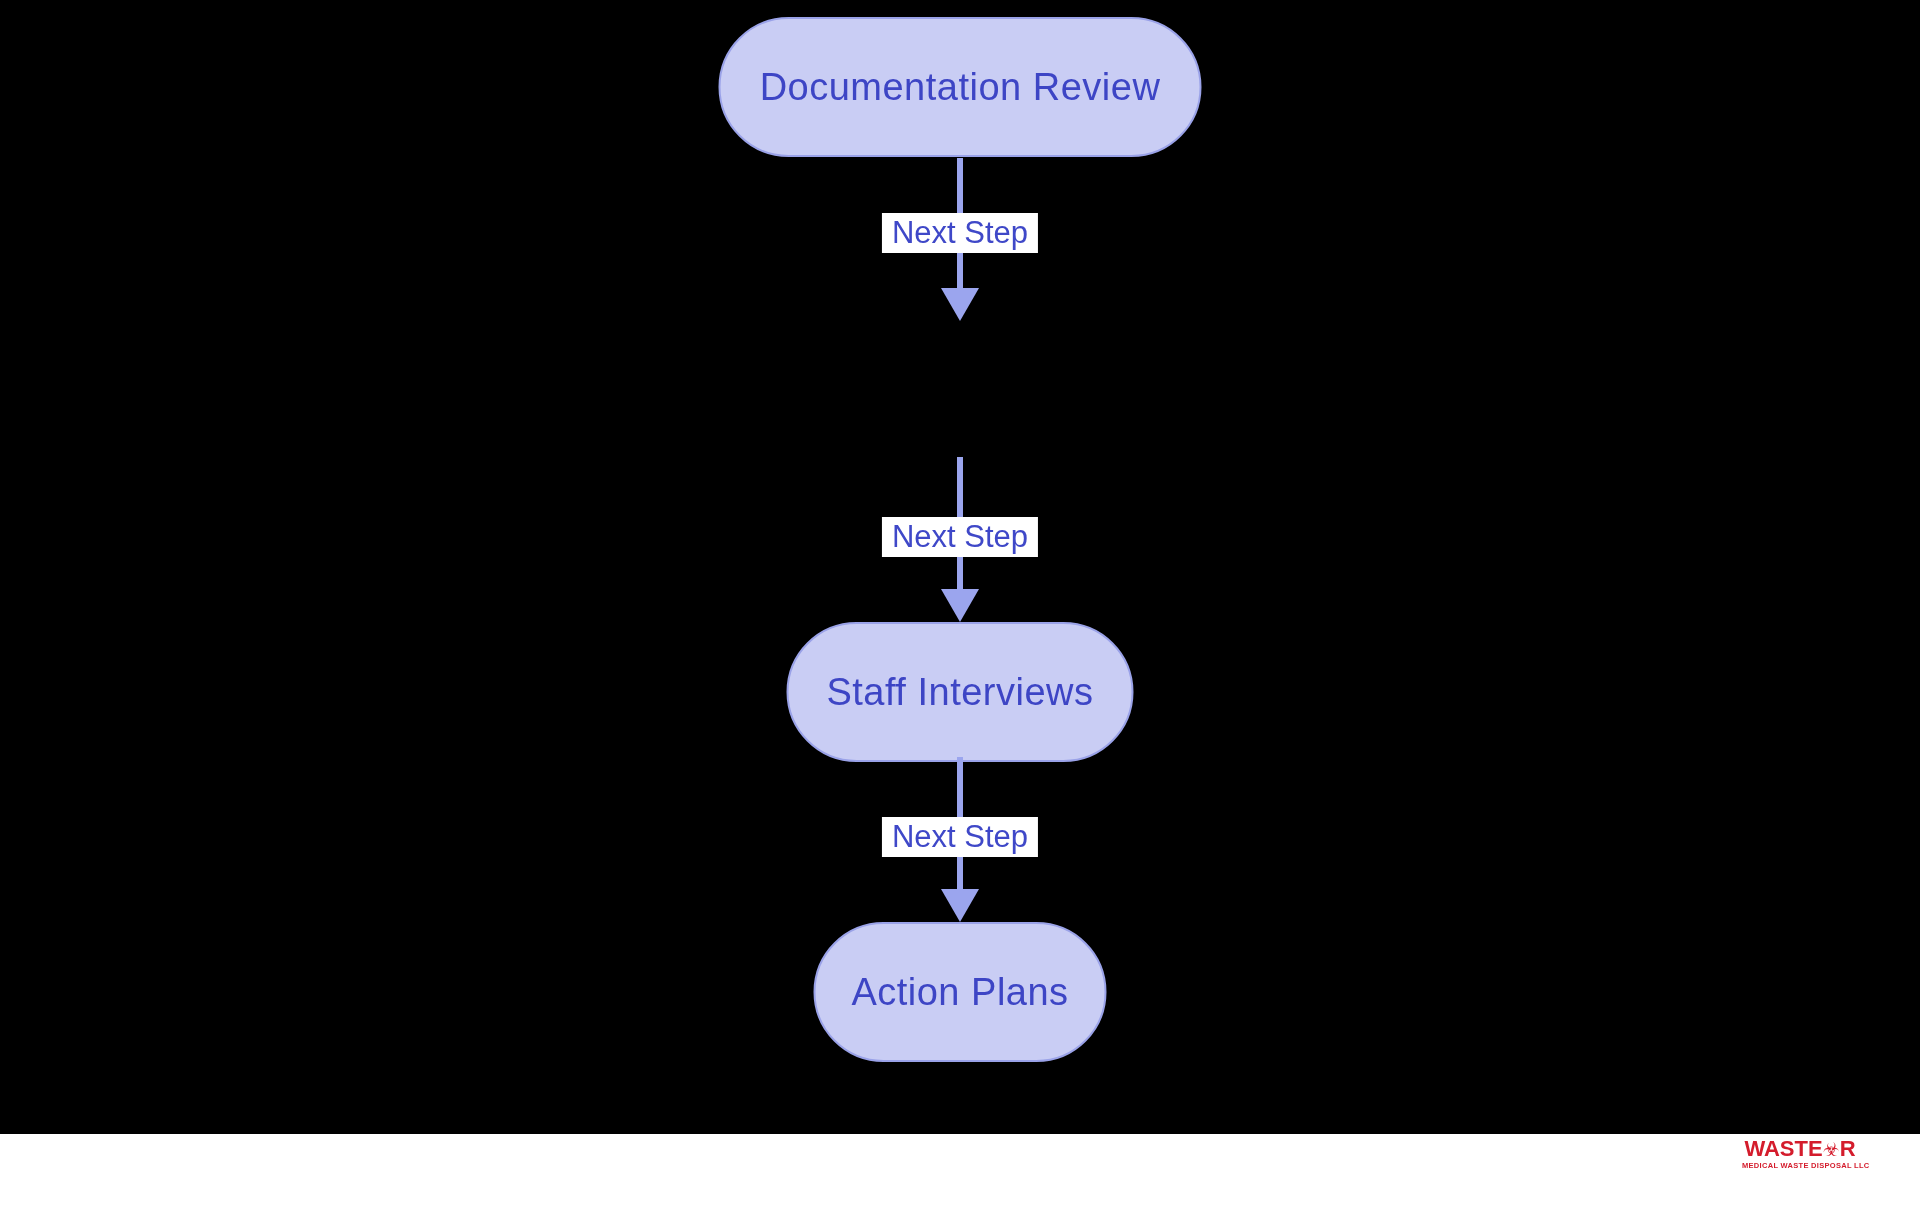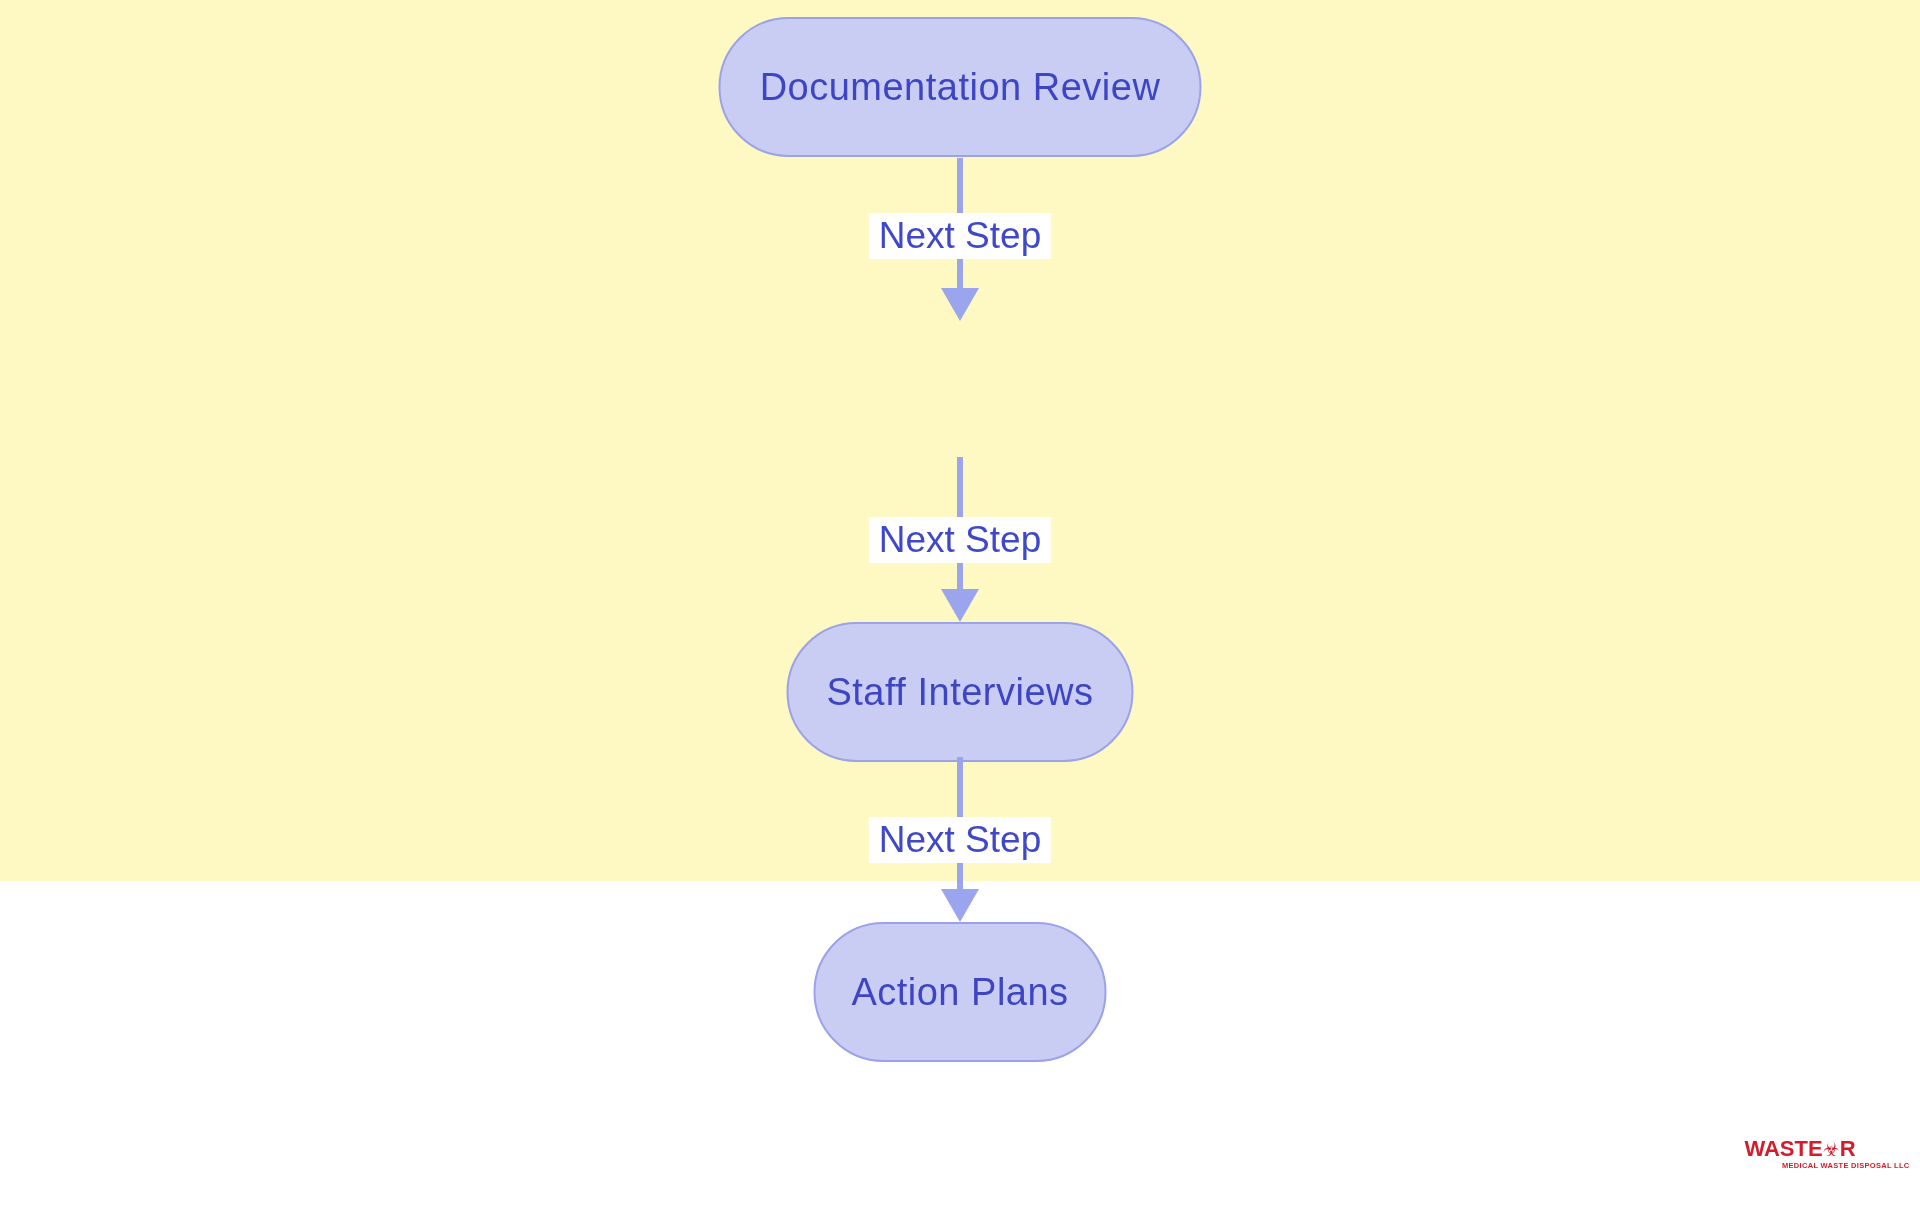--- a/index.html
+++ b/index.html
@@ -7,22 +7,22 @@
     padding: 0;
     background: #ffffff;
     width: 1920px;
     height: 1215px;
     overflow: hidden;
     font-family: "Liberation Sans", sans-serif;
   }
   .canvas {
     position: relative;
     width: 1920px;
-    height: 881px;
-    background: #fef9c3;
+    height: 1134px;
+    background: #000000;
   }
   
   .node {
     position: absolute;
     left: 50%;
     transform: translateX(-50%);
     height: 140px;
     box-sizing: border-box;
     border: 2px solid var(--node_border);
     background: var(--node_fill);
@@ -65,21 +65,21 @@
   .a1 { top: 288px; }
   .a2 { top: 589px; }
   .a3 { top: 889px; }
 
   .edge-label {
     position: absolute;
     left: 50%;
     transform: translateX(-50%);
     background: #ffffff;
     padding: 2px 10px;
-    font-size: 37px;
+    font-size: 31px;
     color: var(--edge_label_text);
     white-space: nowrap;
   }
   .el1 { top: 213px; }
   .el2 { top: 517px; }
   .el3 { top: 817px; }
 
   
   .watermark {
     position: absolute;
@@ -100,21 +100,20 @@
     font-family: "DejaVu Sans", sans-serif;
     font-size: 19px;
     font-weight: bold;
   }
   .wm-tagline {
     font-size: 7.5px;
     font-weight: bold;
     letter-spacing: 0.3px;
     margin-top: 2px;
     white-space: nowrap;
-    margin-left: 40px;
   }
 </style>
 </head>
 <body>
 
 <div class="canvas">
 
   <div class="node n1">
     <span>Documentation Review</span>
   </div>

